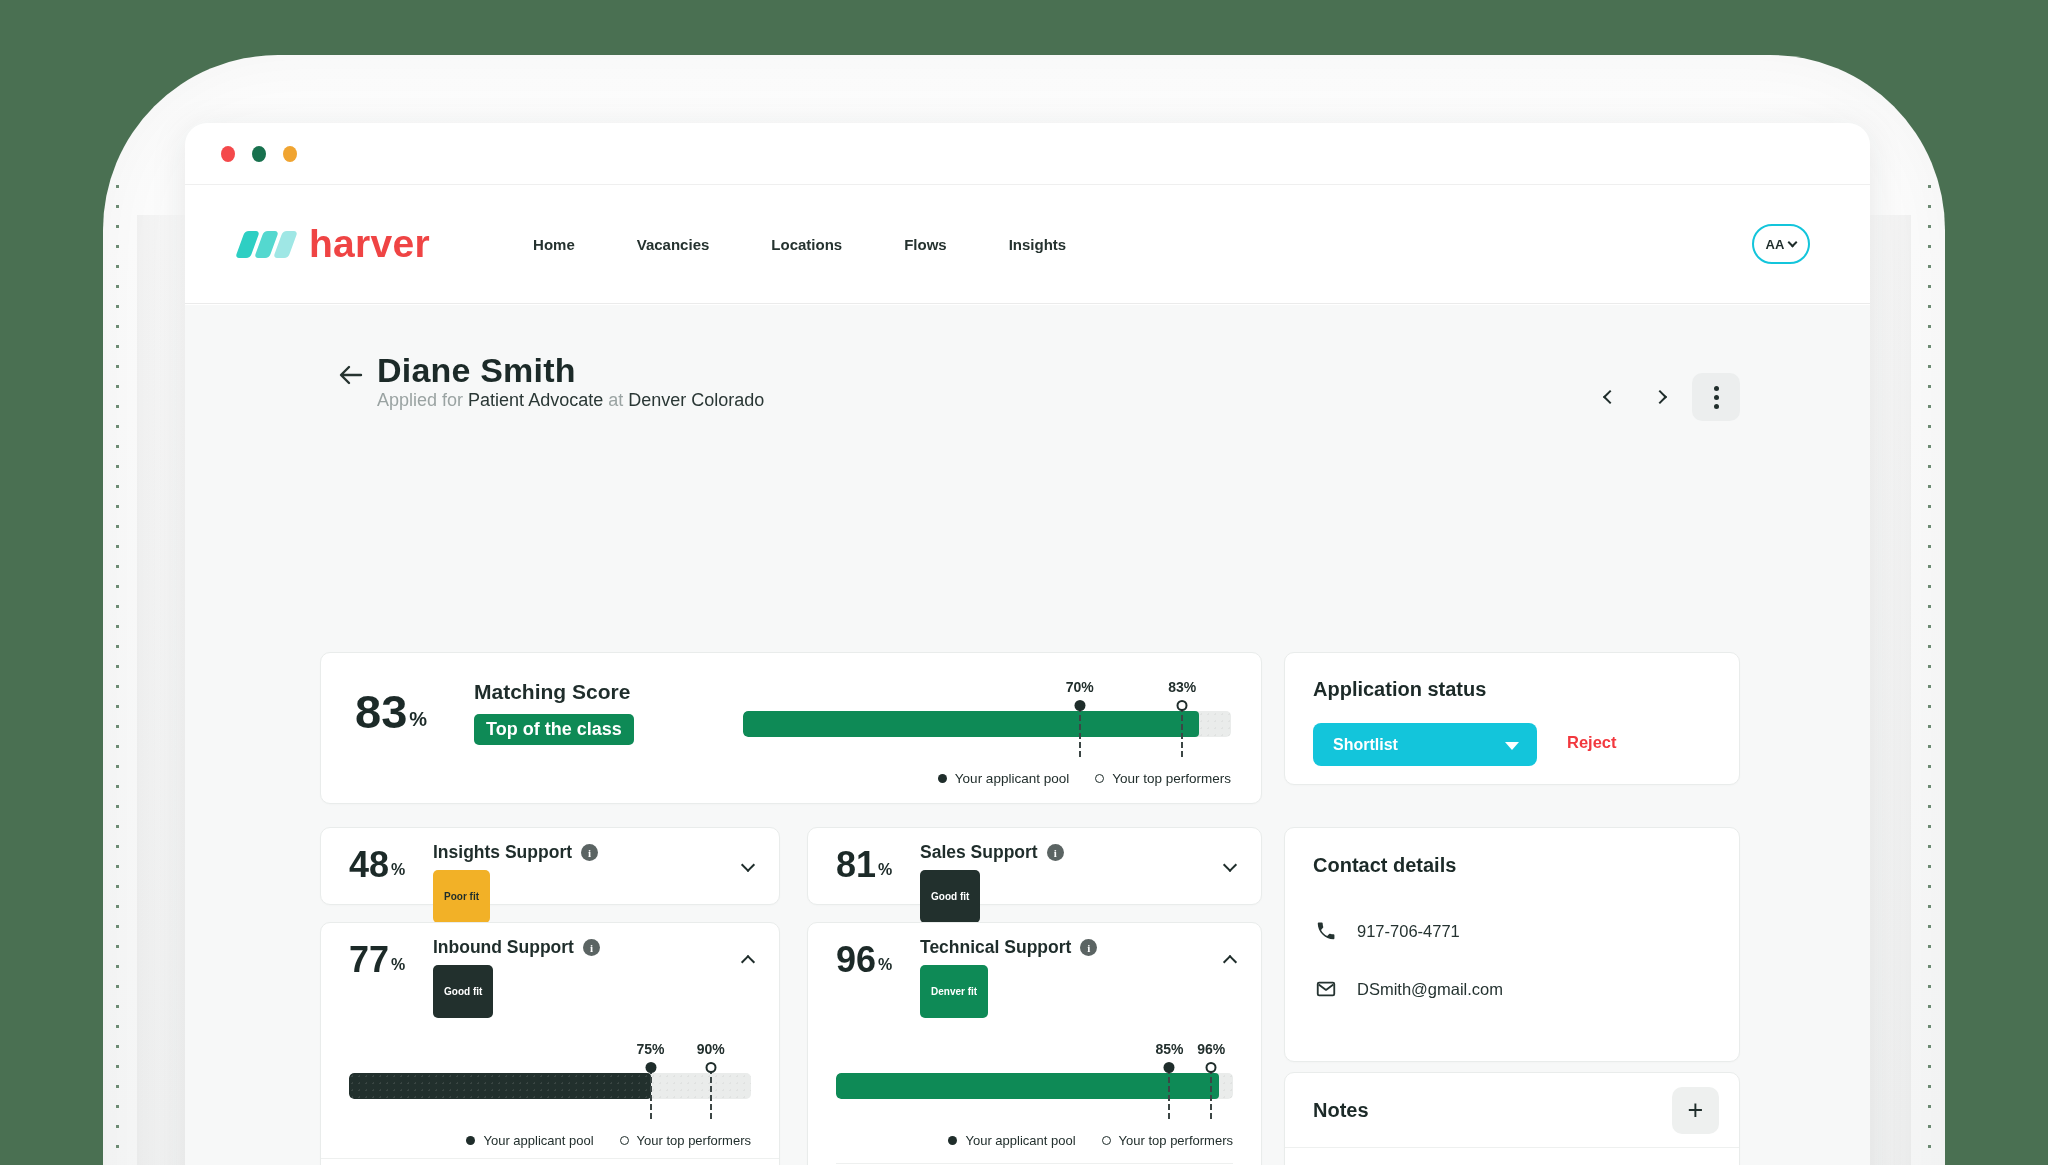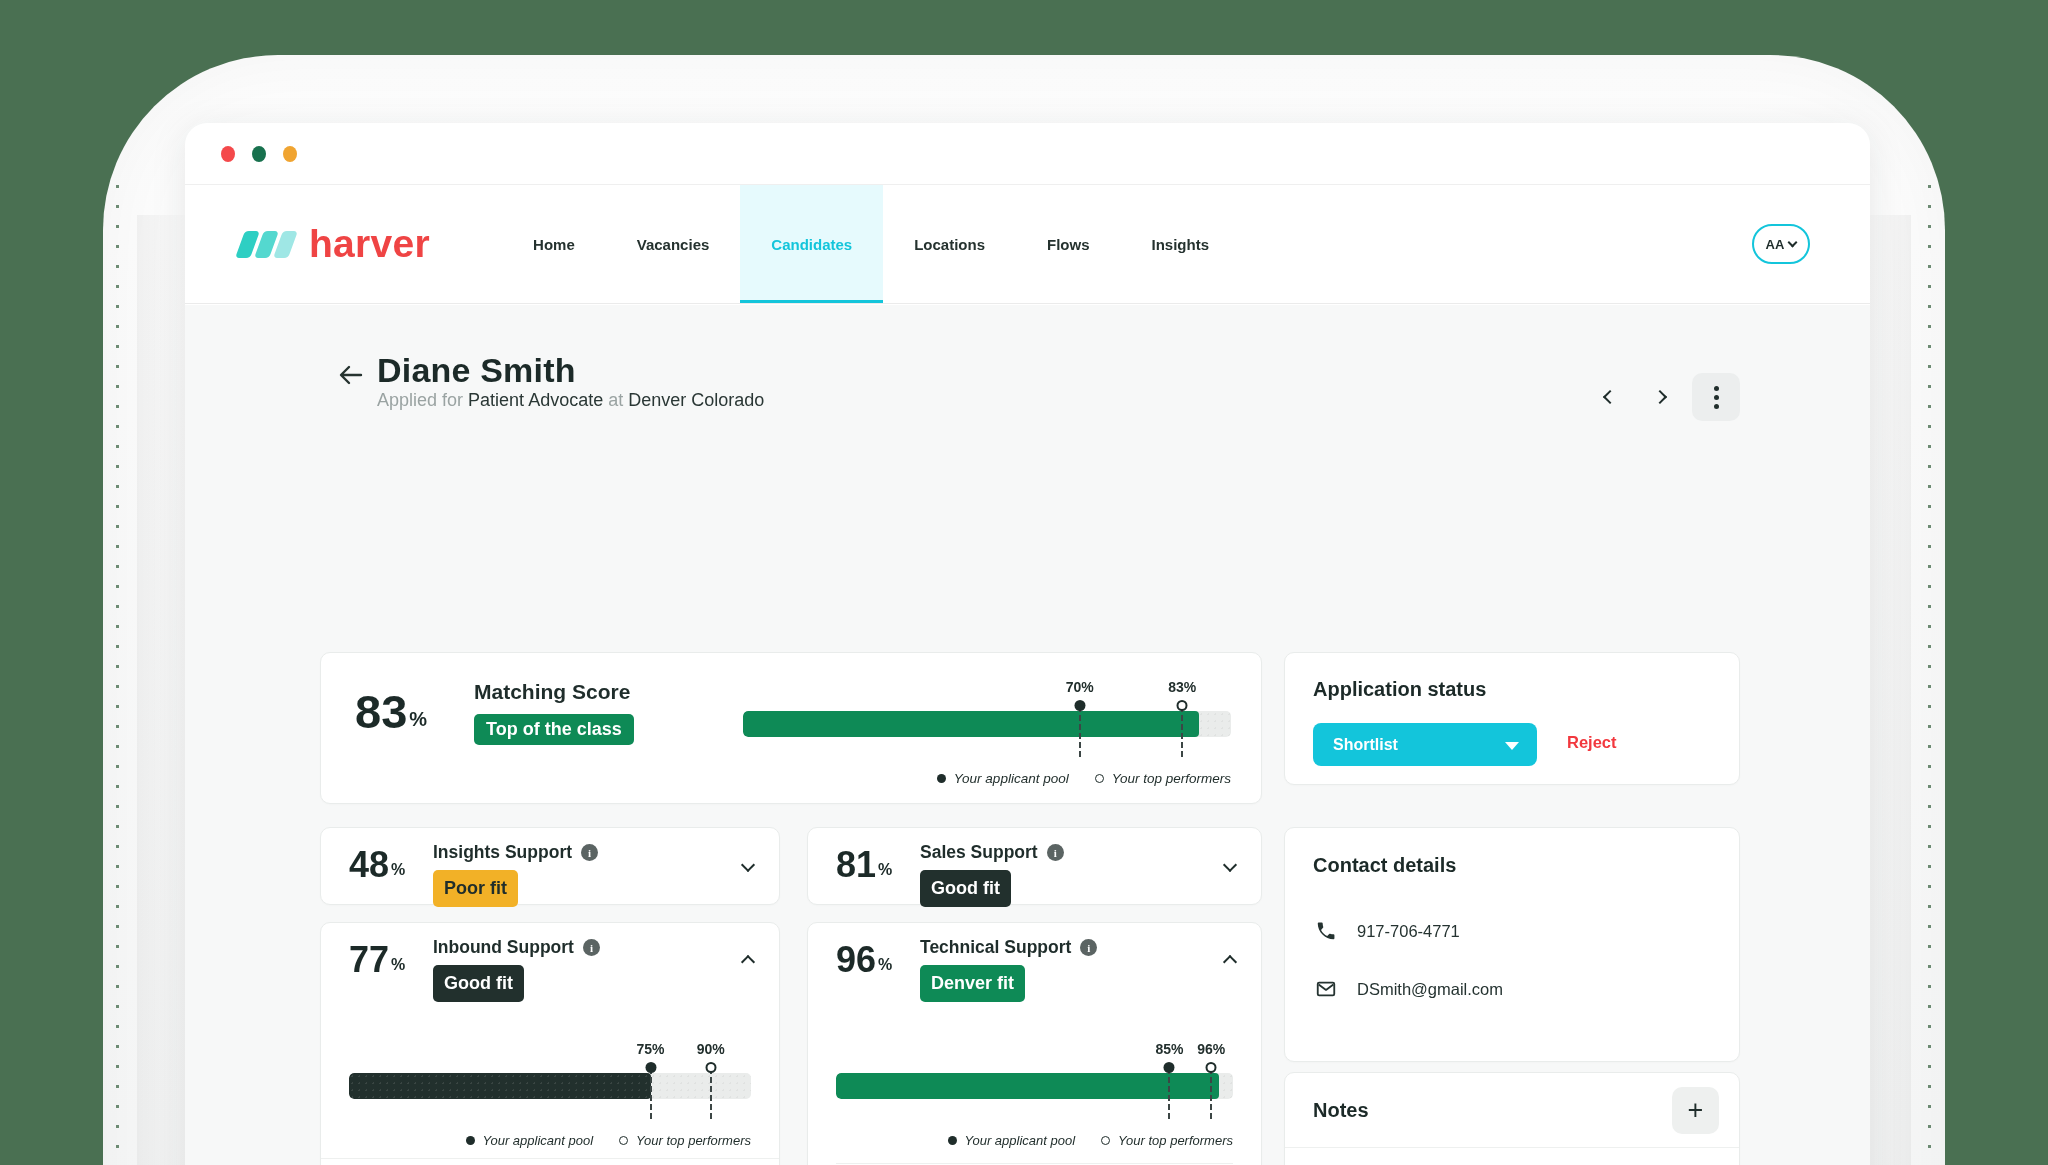--- a/index.html
+++ b/index.html
@@ -57,42 +57,42 @@
                align-items:center; justify-content:center; gap:4px; cursor:pointer; }
   .kebab-btn i { width:5px; height:5px; border-radius:50%; background:#212E2C; }
 
   
   .card { position:absolute; background:#fff; border:1px solid #E9ECEB; border-radius:10px; box-shadow:0 1px 2px rgba(0,0,0,.02); }
 
   .score-num { display:flex; align-items:flex-end; }
   .score-num .n { font-weight:800; color:#1C2A28; line-height:.9; }
   .score-num .p { font-weight:700; color:#1C2A28; }
 
-  .fit { display:inline-block; padding:8px 11px; border-radius:5px; font-size:18px; font-weight:700; }
+  .fit { display:inline-block; padding:21px 11px; border-radius:5px; font-size:10px; font-weight:700; }
   .fit.poor { background:#F2B127; color:#1F2D2B; }
   .fit.good { background:#22302D; color:#fff; }
   .fit.great { background:#0E8A56; color:#fff; }
 
   .info-ic { display:inline-flex; width:17px; height:17px; border-radius:50%; background:#5B6463; color:#fff;
              font-size:11px; font-weight:700; align-items:center; justify-content:center; font-family:"Liberation Serif", serif; }
 
   
   .barviz { position:absolute; }
   .track { position:absolute; left:0; right:0; top:32px; height:26px; border-radius:5px; background:#EAECEB;
            background-image:radial-gradient(rgba(0,0,0,.045) 1px, transparent 1px); background-size:7px 7px; overflow:hidden; }
   .fillbar { height:100%; border-radius:5px 4px 4px 5px; }
   .fillbar.green { background:#0E8A56; }
   .fillbar.dark { background:#22302D; background-image:radial-gradient(rgba(255,255,255,.10) 1px, transparent 1px); background-size:7px 7px; }
   .mk { position:absolute; top:0; bottom:0; width:0; }
   .mk-label { position:absolute; top:0; left:0; transform:translateX(-50%); font-size:14px; font-weight:600; color:#222F2D; white-space:nowrap; }
   .mk-line { position:absolute; top:27px; height:51px; left:-1px; border-left:2px dashed #3C4645; }
   .mk-dot { position:absolute; top:21px; left:0; transform:translateX(-50%); width:11px; height:11px; border-radius:50%; background:#1F2D2B; z-index:2; }
   .mk-dot.open { background:#fff; border:2px solid #1F2D2B; }
   .viz-legend { position:absolute; right:0; display:flex; gap:26px; font-size:13.5px; color:#222F2D; align-items:center; }
-  .viz-legend .li { display:flex; align-items:center; gap:8px;font-style:italic; }
+  .viz-legend .li { display:flex; align-items:center; gap:8px; }
   .dot-f { width:9px; height:9px; border-radius:50%; background:#1F2D2B; }
   .dot-o { width:9px; height:9px; border-radius:50%; border:1.5px solid #1F2D2B; background:#fff; }
 
   .card-chev { position:absolute; right:26px; top:30px; background:none; border:none; cursor:pointer; }
 
   .card-footer { position:absolute; left:0; right:0; bottom:0; height:48px; border-top:1px solid #EEF0EF;
                  display:flex; align-items:center; justify-content:center; gap:12px; background:none; width:100%;
                  font-size:17px; font-weight:700; color:#20302C; border-left:none; border-right:none; border-bottom:none; cursor:pointer; }
 
   
@@ -132,21 +132,20 @@
         <span class="logo-marks">
             <i></i>
             <i></i>
             <i></i>
           </span>
         <span class="logo-text">harver</span>
       </div>
       <nav class="tabs">
         <div class="tab">Home</div>
         <div class="tab">Vacancies</div>
-        <div class="tab active">Candidates</div>
         <div class="tab">Locations</div>
         <div class="tab">Flows</div>
         <div class="tab">Insights</div>
       </nav>
       <div class="avatar">
         <span>AA</span>
         <span class="chev down"></span>
       </div>
     </div>
 

